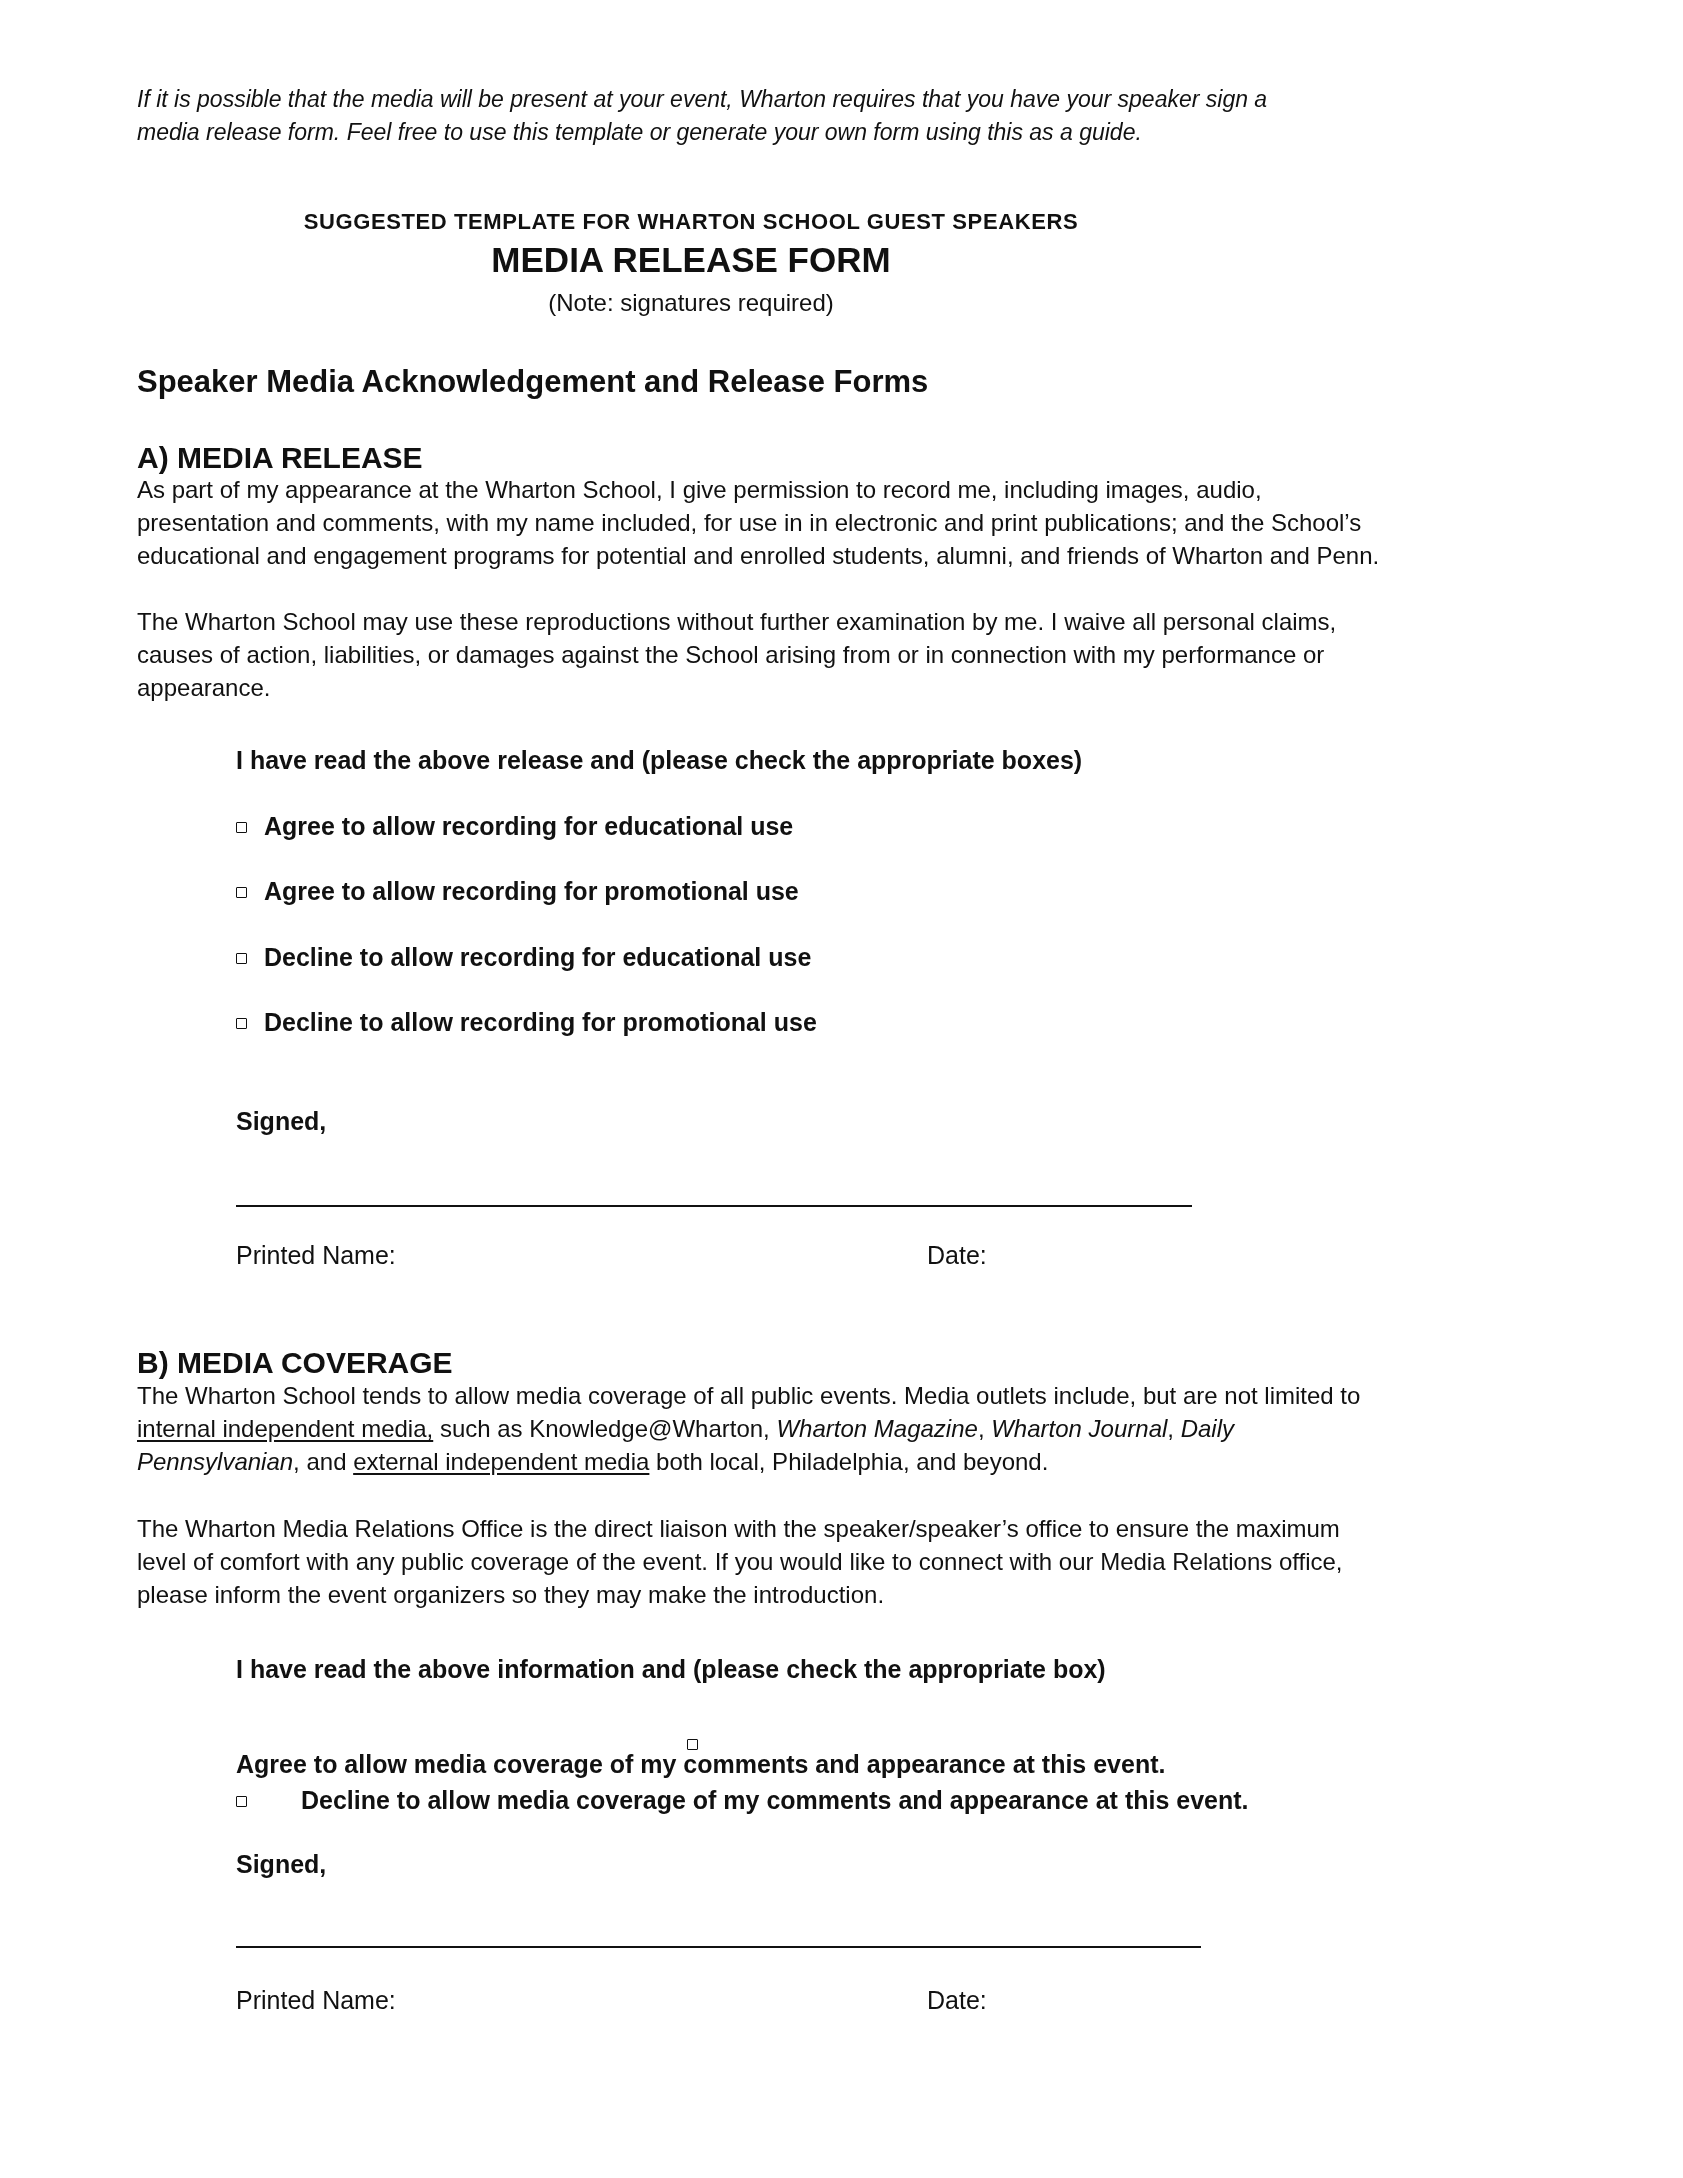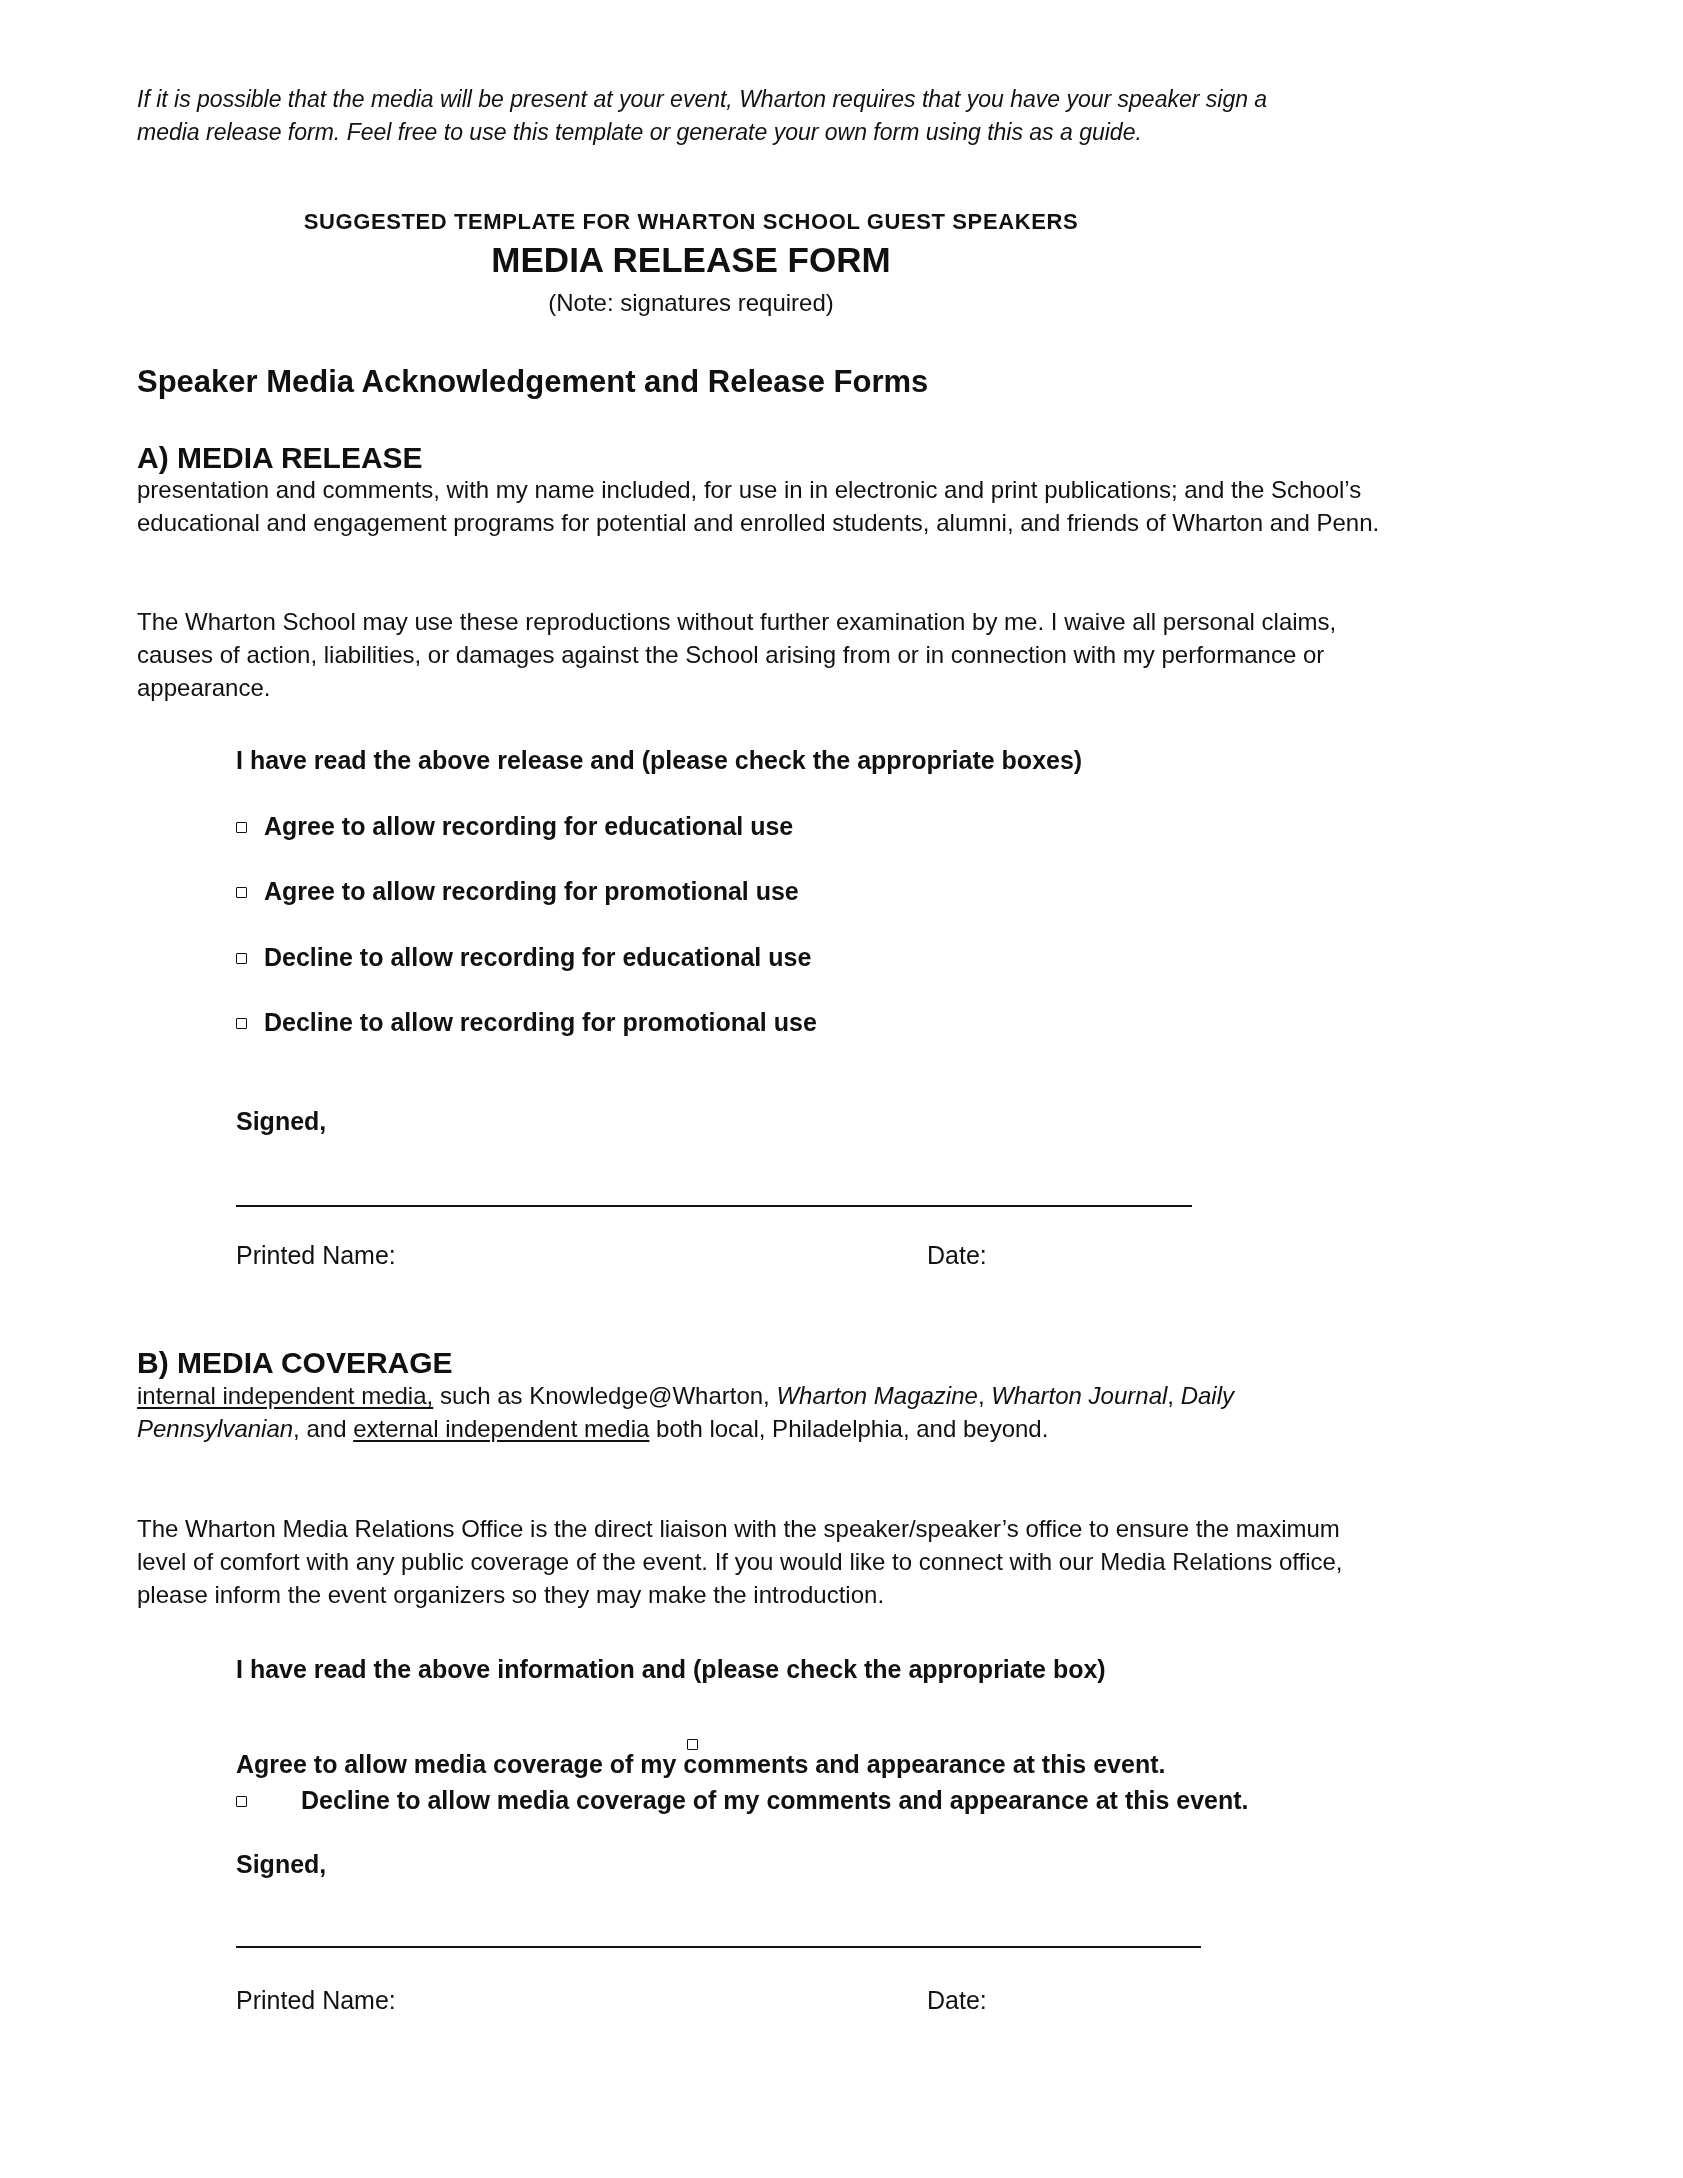--- a/index.html
+++ b/index.html
@@ -31,20 +31,21 @@
 </div>
 
 <div class="abs center tpl-sub">SUGGESTED TEMPLATE FOR WHARTON SCHOOL GUEST SPEAKERS</div>
 <div class="abs center tpl-title">MEDIA RELEASE FORM</div>
 <div class="abs center tpl-note">(Note: signatures required)</div>
 
 <div class="abs h-main">Speaker Media Acknowledgement and Release Forms</div>
 
 <div class="abs h-sec" style="top:441px;">A)  MEDIA RELEASE</div>
 <div class="abs para body-text" style="top:473px;">
+  <div>As part of my appearance at the Wharton School, I give permission to record me, including images, audio,</div>
   <div>presentation and comments, with my name included, for use in in electronic and print publications; and the School’s</div>
   <div>educational and engagement programs for potential and enrolled students, alumni, and friends of Wharton and Penn.</div>
 </div>
 <div class="abs para body-text" style="top:605px;">
   <div>The Wharton School may use these reproductions without further examination by me. I waive all personal claims,</div>
   <div>causes of action, liabilities, or damages against the School arising from or in connection with my performance or</div>
   <div>appearance.</div>
 </div>
 
 <div class="abs indent" style="top:746px;">I have read the above release and  (please check the appropriate boxes)</div>
@@ -66,20 +67,21 @@
   <span>Decline to allow recording for promotional use</span>
 </div>
 
 <div class="abs indent" style="top:1107px;">Signed,</div>
 <div class="abs sigline" style="top:1205px; width:956px;"></div>
 <div class="abs label" style="left:236px; top:1241px;">Printed Name:</div>
 <div class="abs label" style="left:927px; top:1241px;">Date:</div>
 
 <div class="abs h-sec" style="top:1346px;">B)  MEDIA COVERAGE</div>
 <div class="abs para body-text" style="top:1379px;">
+  <div>The Wharton School tends to allow media coverage of all public events. Media outlets include, but are not limited to</div>
   <div><u>internal independent media,</u><span> such as Knowledge@Wharton, </span><i>Wharton Magazine</i><span>, </span><i>Wharton Journal</i><span>, </span><i>Daily</i></div>
   <div><i>Pennsylvanian</i><span>, and </span><u>external independent media</u><span> both local, Philadelphia, and beyond.</span></div>
 </div>
 <div class="abs para body-text" style="top:1512px;">
   <div>The Wharton Media Relations Office is the direct liaison with the speaker/speaker’s office to ensure the maximum</div>
   <div>level of comfort with any public coverage of the event. If you would like to connect with our Media Relations office,</div>
   <div>please inform the event organizers so they may make the introduction.</div>
 </div>
 
 <div class="abs indent" style="top:1655px;">I have read the above information and (please check the appropriate box)</div>

